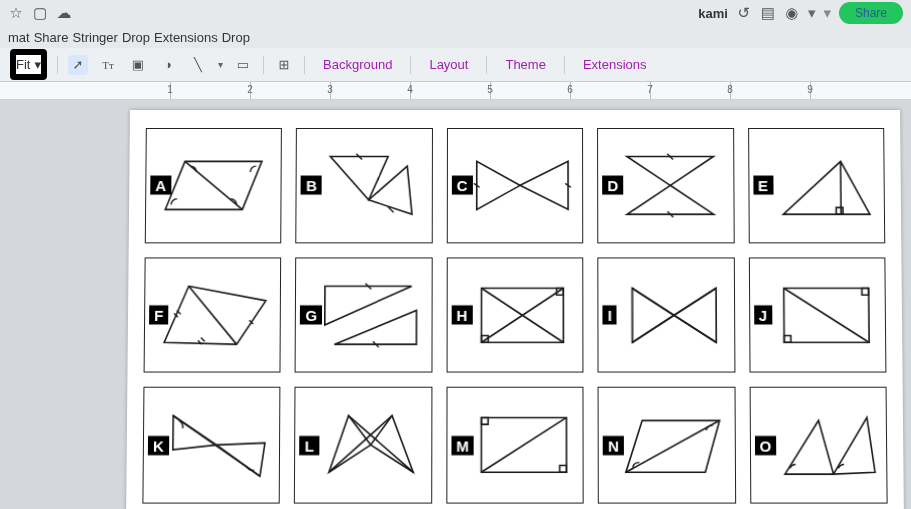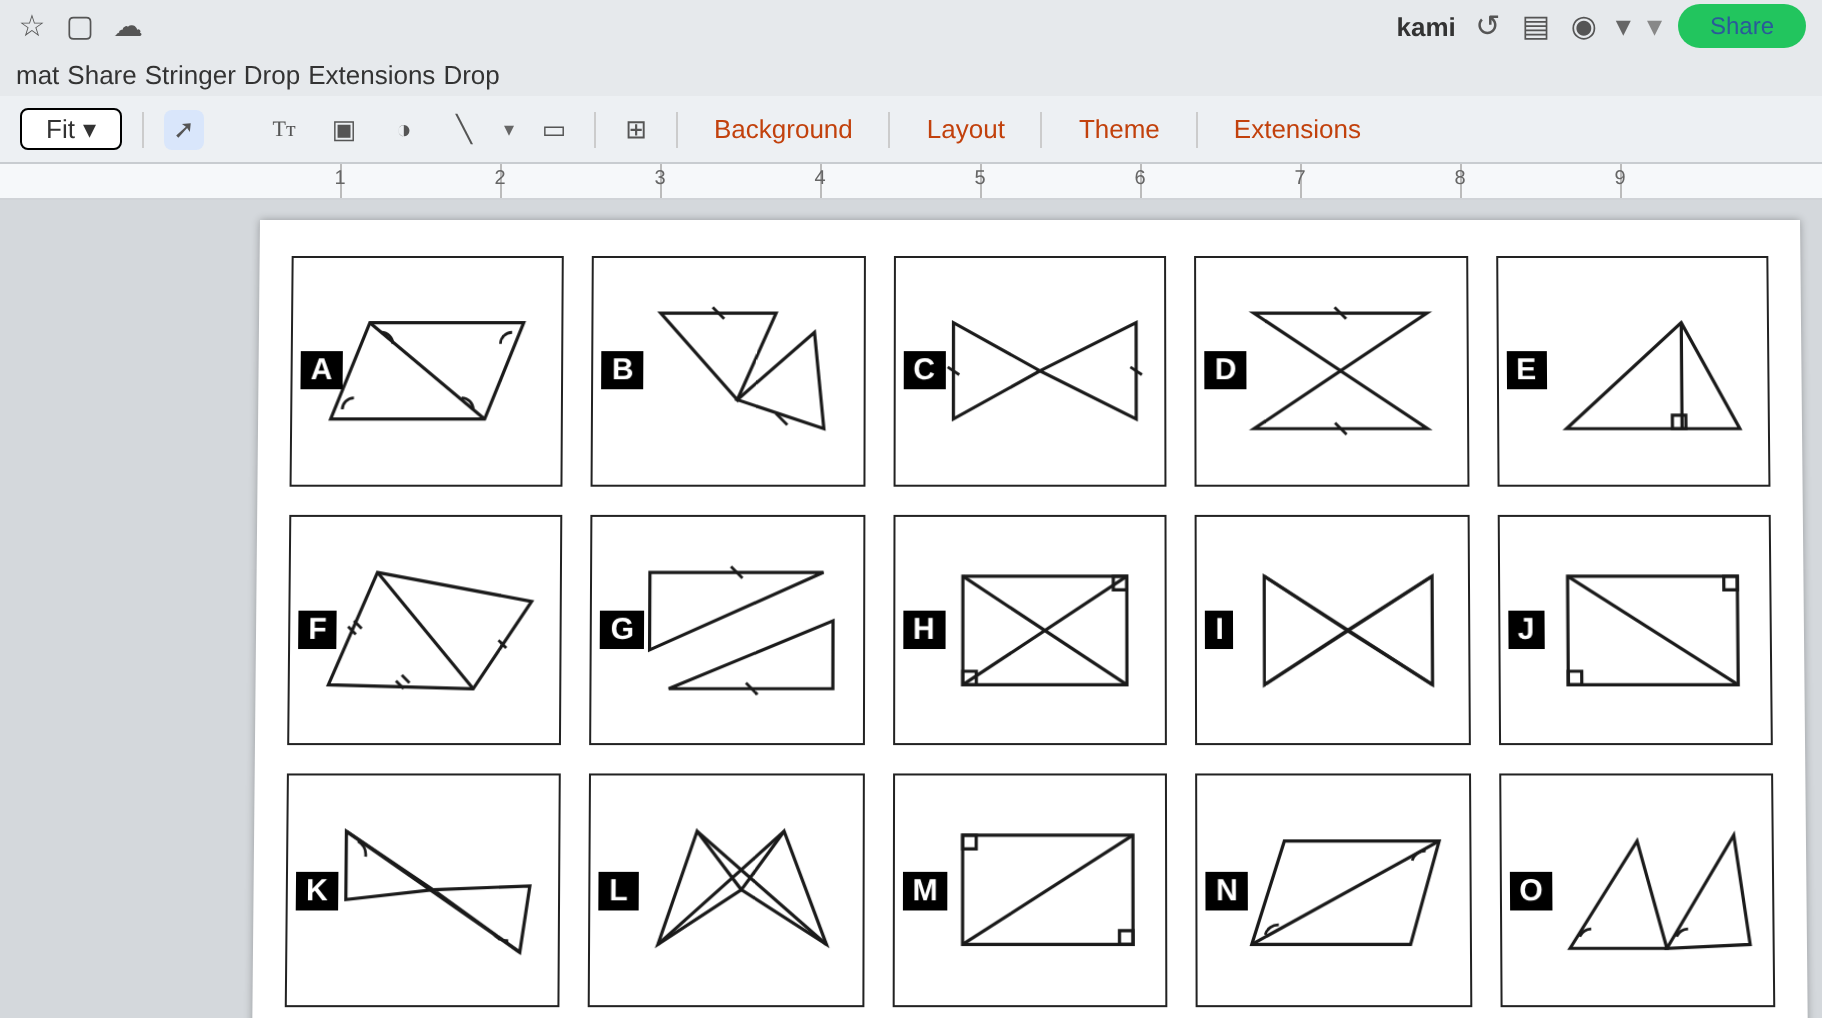--- a/index.html
+++ b/index.html
@@ -59,29 +59,29 @@
     border-bottom: 1px solid #c8ccd0;
     display:flex;
     align-items:center;
     gap: 10px;
     padding: 0 10px;
     font-size: 13px;
     color:#333;
   }
   .toolbar .zoom {
     display:flex; align-items:center; gap:4px;
-    padding: 2px 12px;
-    border:1px solid #000000;
+    padding: 2px 0;
+    border:6px solid #000000;
     border-radius:4px;
     background:#fff;
   }
   .toolbar .sep { width:1px; height:18px; background:#ccc; }
   .toolbar .tool-icon { width:20px; height:20px; display:inline-flex; align-items:center; justify-content:center; color:#555; border-radius:4px;}
   .toolbar .tool-icon.active { background:#d9e6fb; }
-  .toolbar .tbtn { padding: 2px 8px; cursor:pointer; color:#c2410c;}
+  .toolbar .tbtn { padding: 2px 8px; cursor:pointer; color:#a21caf;}
   .ruler {
     height: 18px;
     background: #f6f8fa;
     border-bottom:1px solid #d0d3d7;
     position: relative;
     font-size:10px;
     color:#666;
   }
   .ruler .tick { position:absolute; top:0; height:100%; border-left:1px solid #bbb; }
   .ruler .num { position:absolute; top:2px; transform:translateX(-50%);}
@@ -170,21 +170,21 @@
   <span>Drop</span>
 </div>
 
 <div class="toolbar">
   <div class="zoom">
     <span>Fit</span>
     <span>▾</span>
   </div>
   <span class="sep"></span>
   <span class="tool-icon active">➚</span>
-  <span class="tool-icon" style="font-family:serif;font-size:11px;margin-left:20px;">Tᴛ</span>
+  <span class="tool-icon" style="font-family:serif;font-size:11px;">Tᴛ</span>
   <span class="tool-icon">▣</span>
   <span class="tool-icon">◑</span>
   <span class="tool-icon">╲</span>
   <span style="color:#666;font-size:10px;">▾</span>
   <span class="tool-icon">▭</span>
   <span class="sep"></span>
   <span class="tool-icon">⊞</span>
   <span class="sep"></span>
   <span class="tbtn">Background</span>
   <span class="sep"></span>

